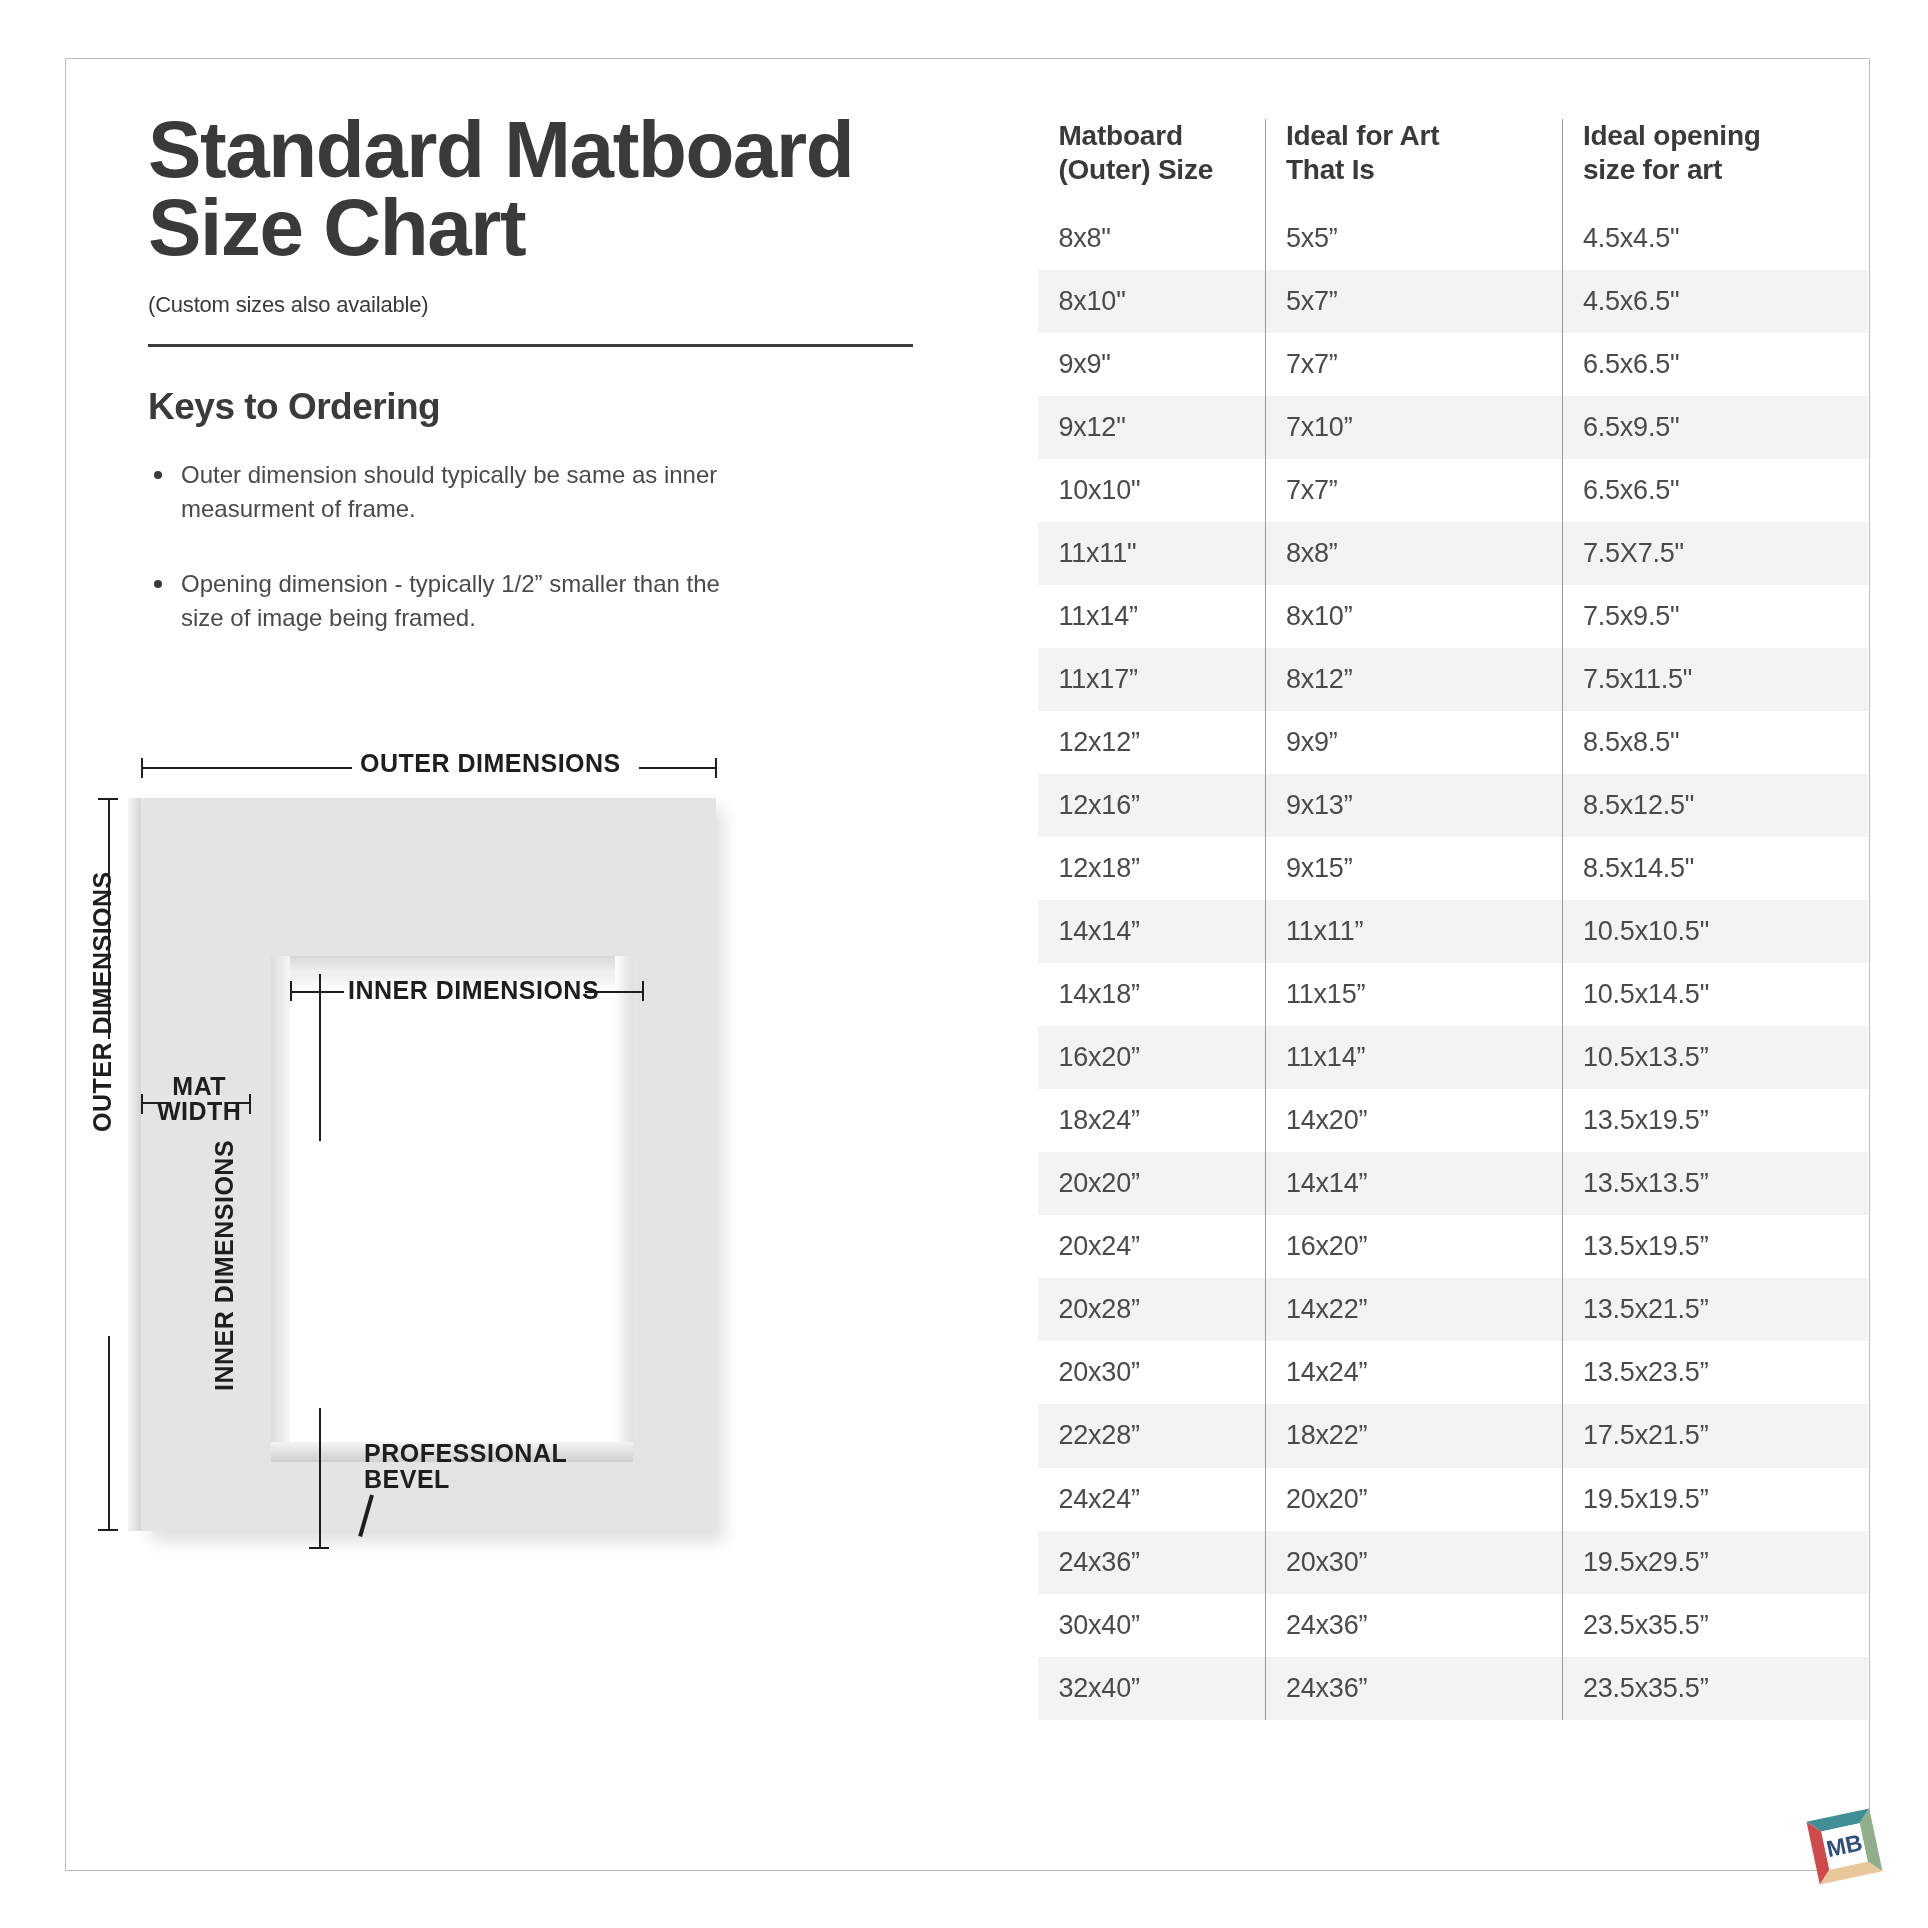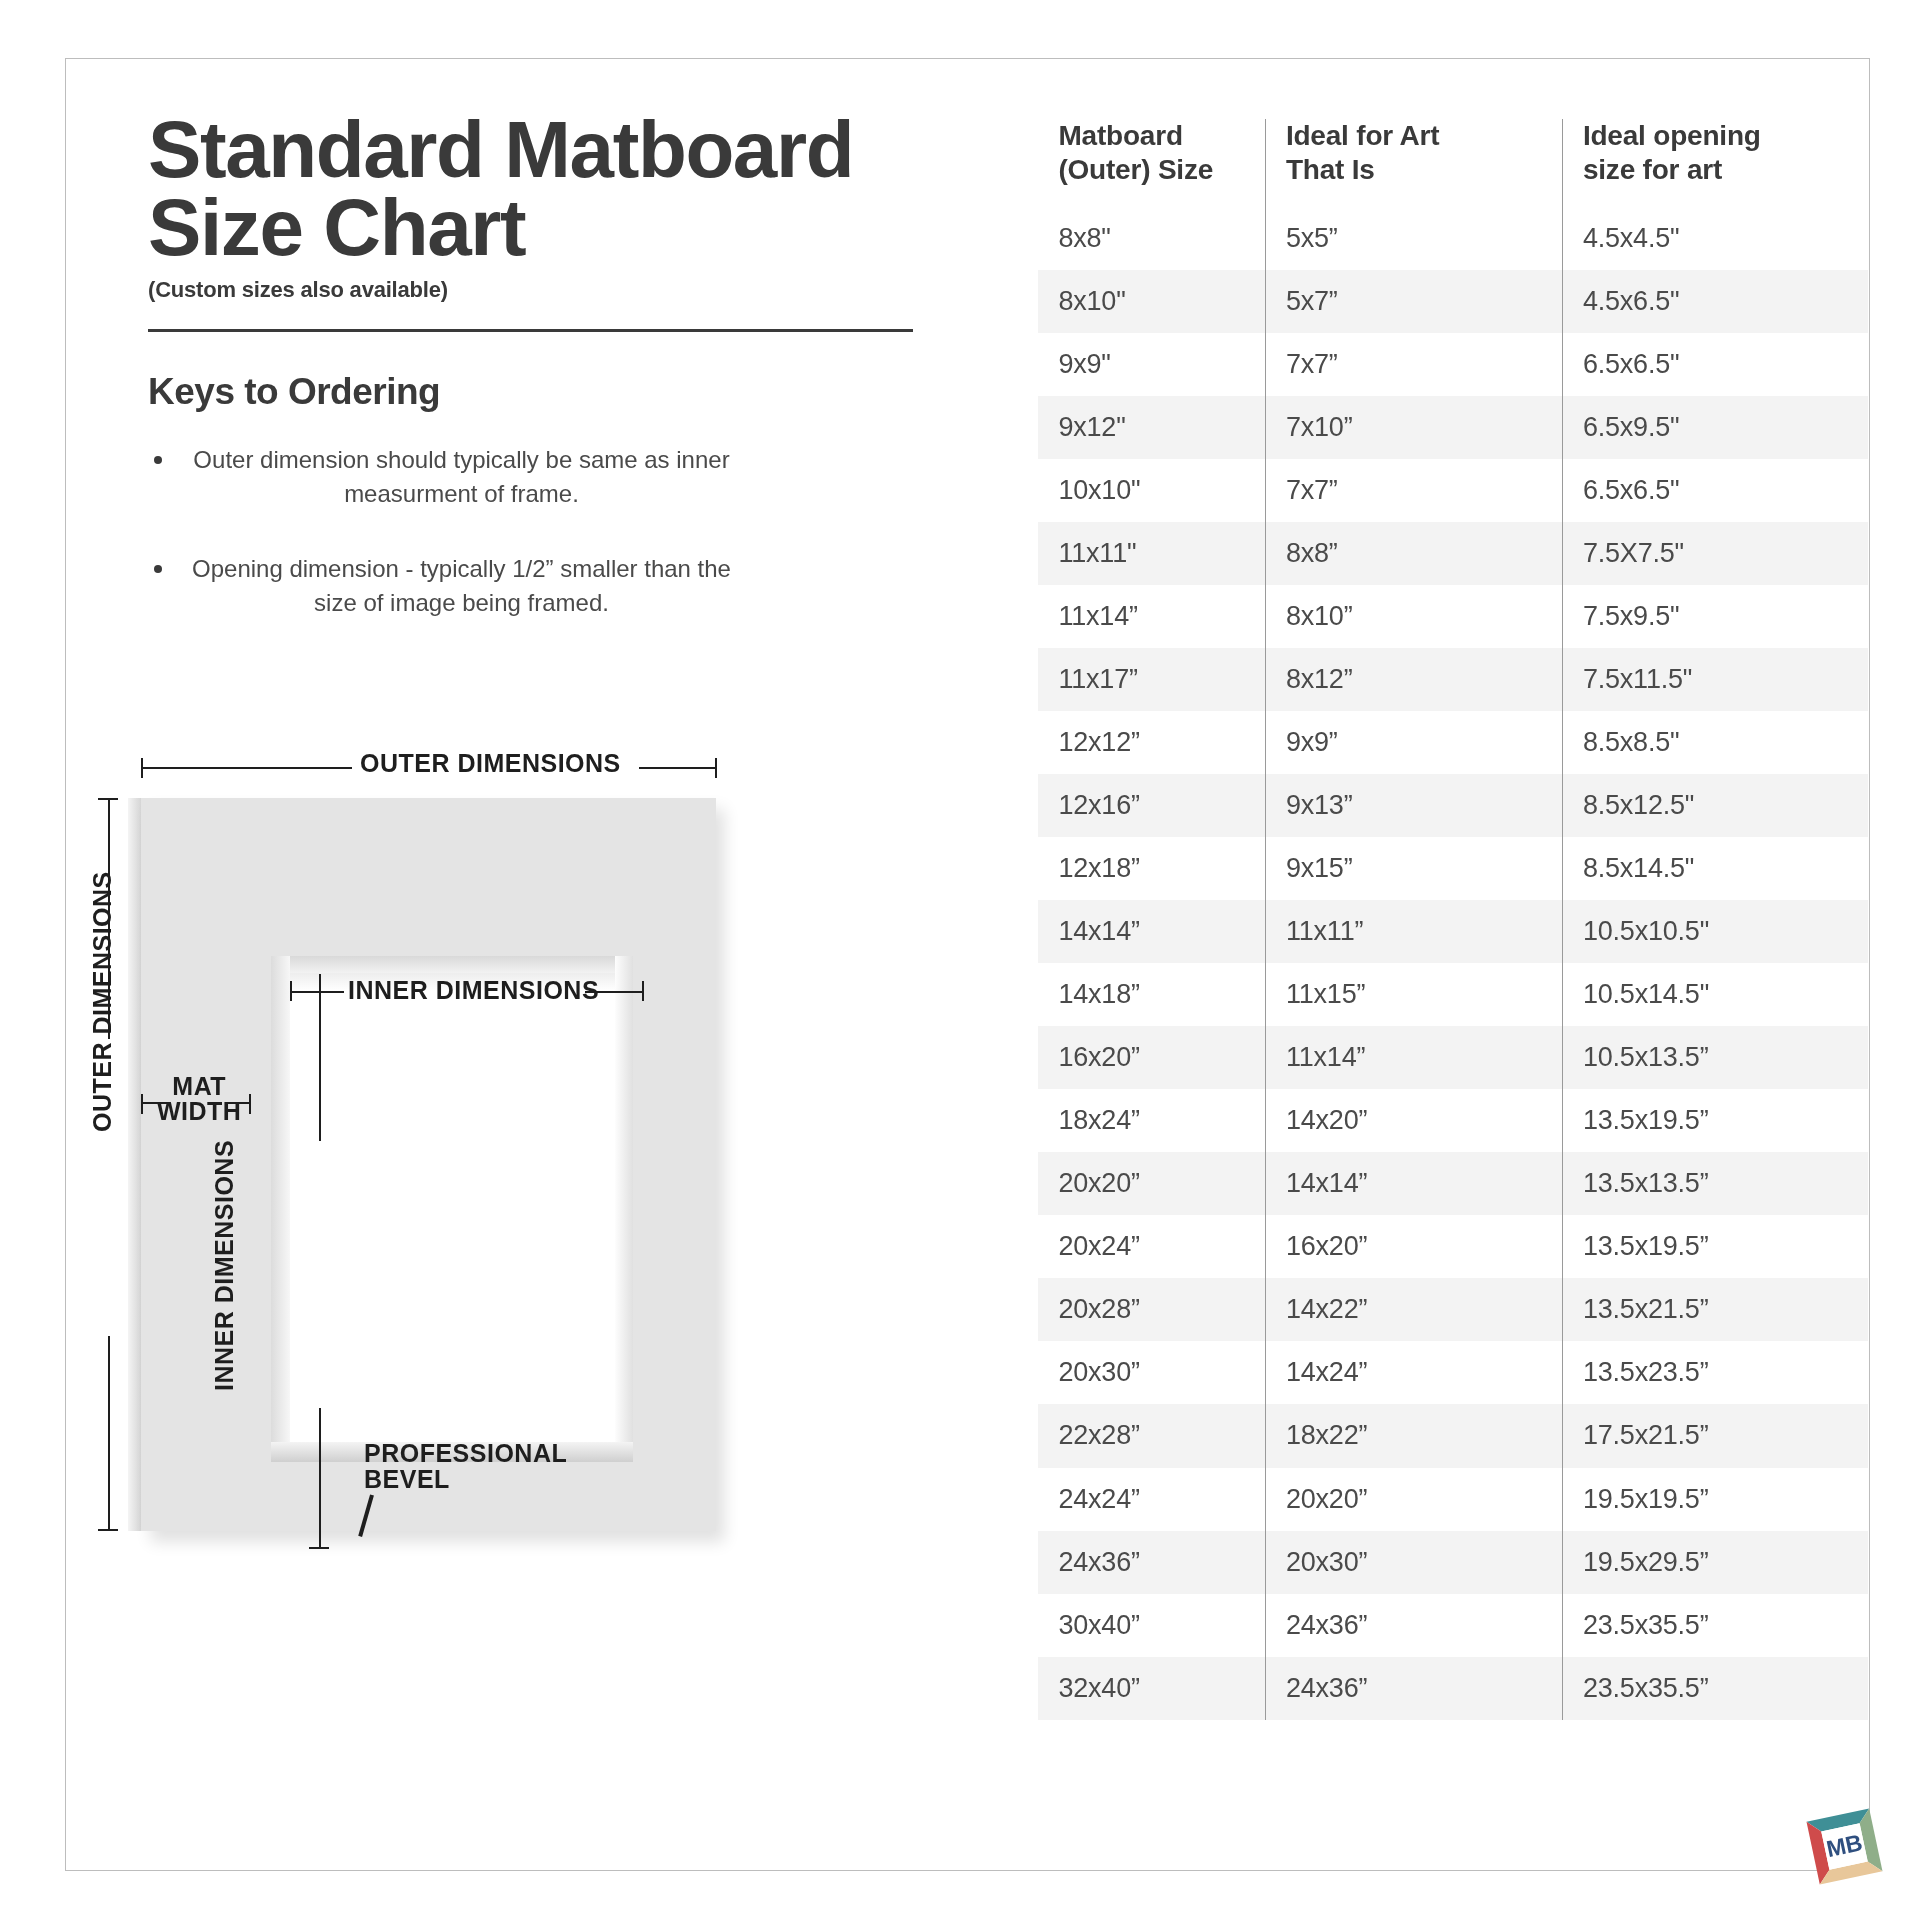--- a/index.html
+++ b/index.html
@@ -32,23 +32,23 @@
   }
   .title {
     font-size: 80px;
     font-weight: 800;
     line-height: 0.98;
     letter-spacing: -1.4px;
     color: #3a3a3a;
     max-width: 770px;
   }
   .subtitle {
-    margin-top: 9px;
+    margin-top: 24px;
     font-size: 22px;
-    font-weight: 700;
+    font-weight: 400;
     color: #3a3a3a;
     letter-spacing: -0.2px;
   }
   .divider {
     margin-top: 26px;
     width: 765px;
     height: 2.8px;
     background: #3a3a3a;
   }
   .keys-heading {
@@ -61,21 +61,20 @@
   .keys-list { margin-top: 30px; list-style: none; }
   .keys-list li {
     position: relative;
     padding-left: 33px;
     margin-bottom: 41px;
     font-size: 24px;
     line-height: 1.42;
     color: #4a4a4a;
     max-width: 594px;
     font-weight: 400;
-    text-align: center;
   }
   .keys-list li::before {
     content: "";
     position: absolute;
     left: 5.6px; top: 13px;
     width: 8.3px; height: 8.3px;
     border-radius: 50%;
     background: #3a3a3a;
   }
 

